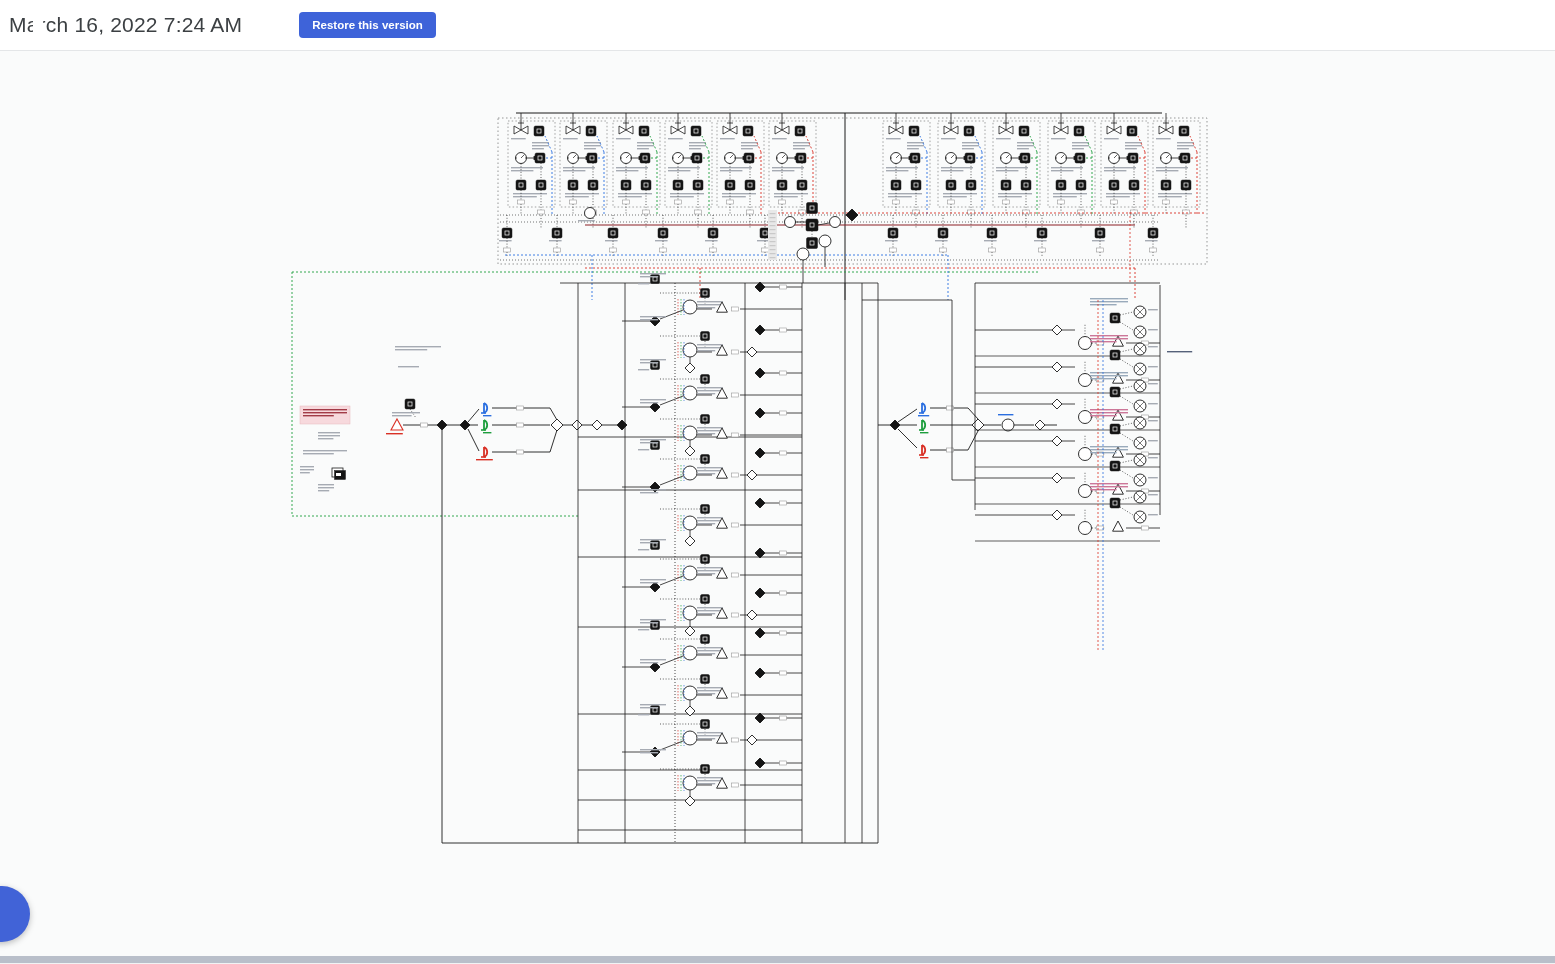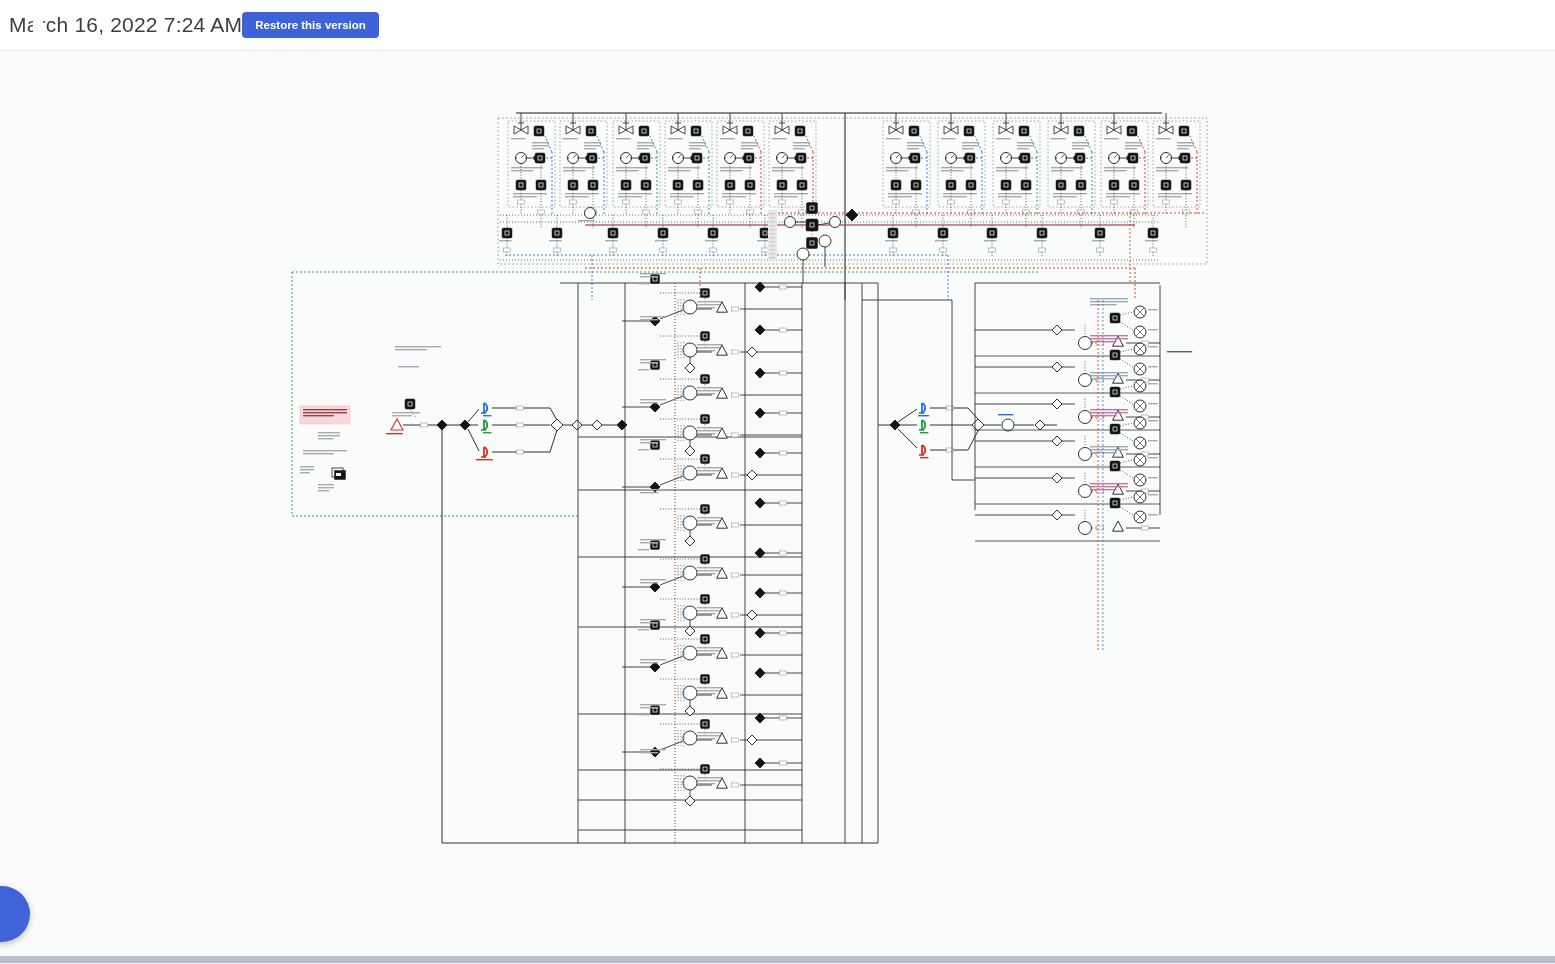--- a/index.html
+++ b/index.html
@@ -2,21 +2,21 @@
 <html><head>
 <meta charset="utf-8">
 <style>
   * { margin:0; padding:0; box-sizing:border-box; }
   html,body { width:1555px; height:964px; overflow:hidden;
     font-family:"Liberation Sans", sans-serif; background:#fafbfb; }
   .header { position:absolute; top:0; left:0; width:1555px; height:51px;
     background:#ffffff; border-bottom:1px solid #e4e6e8; display:flex;
     align-items:center; }
   .title { font-size:21px; color:#3c4043; margin-left:9px; letter-spacing:.2px; }
-  .restore-btn { background:#3e63d9; color:#fff; border:none;
+  .restore-btn { margin-left:57px; background:#3e63d9; color:#fff; border:none;
     border-radius:4px; font-family:"Liberation Sans",sans-serif;
     font-size:11.5px; font-weight:bold; padding:7px 13px; cursor:pointer; }
   .canvas { position:absolute; top:52px; left:0; width:1555px; height:905px;
     background:#fafbfb; }
   .fab { position:absolute; left:-26px; top:886px; width:56px; height:56px;
     border-radius:50%; background:#4163d7; box-shadow:0 2px 6px rgba(0,0,0,.25);
     border:none; cursor:pointer; }
   .fab-glyph { position:absolute; left:33px; top:13px; width:10px; height:30px;
     background:#ffffff; border-radius:5px; }
   .hscrollbar { position:absolute; left:0; top:956px; width:1555px; height:8px;

